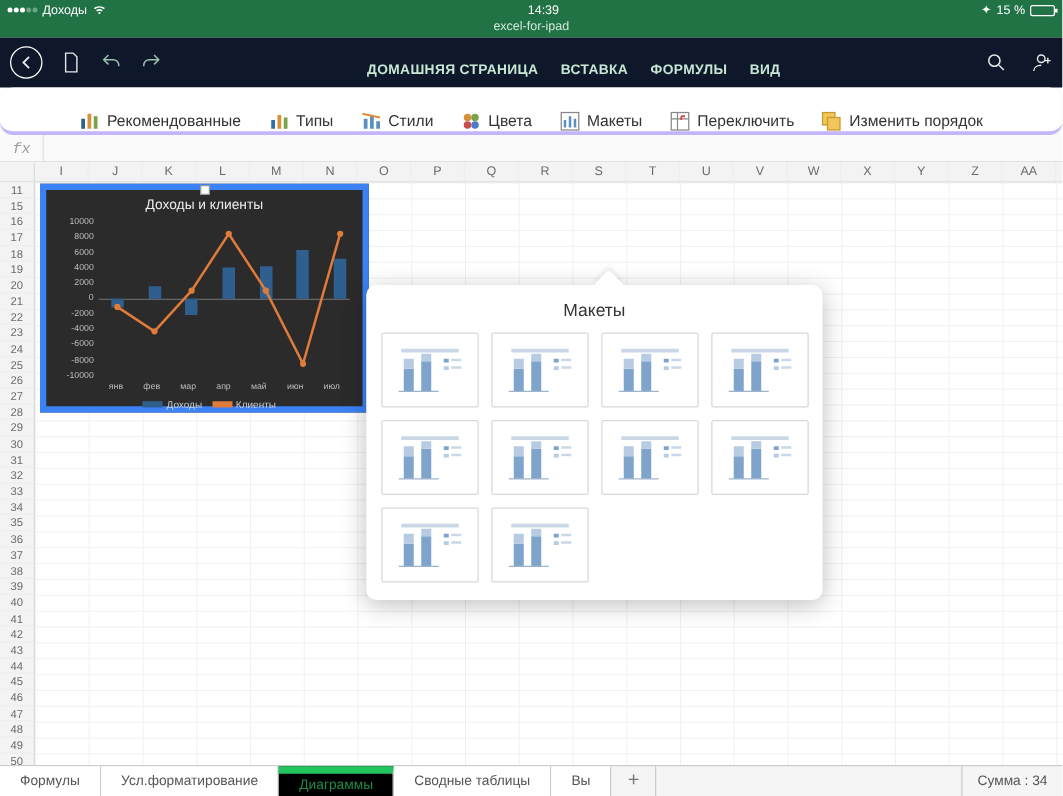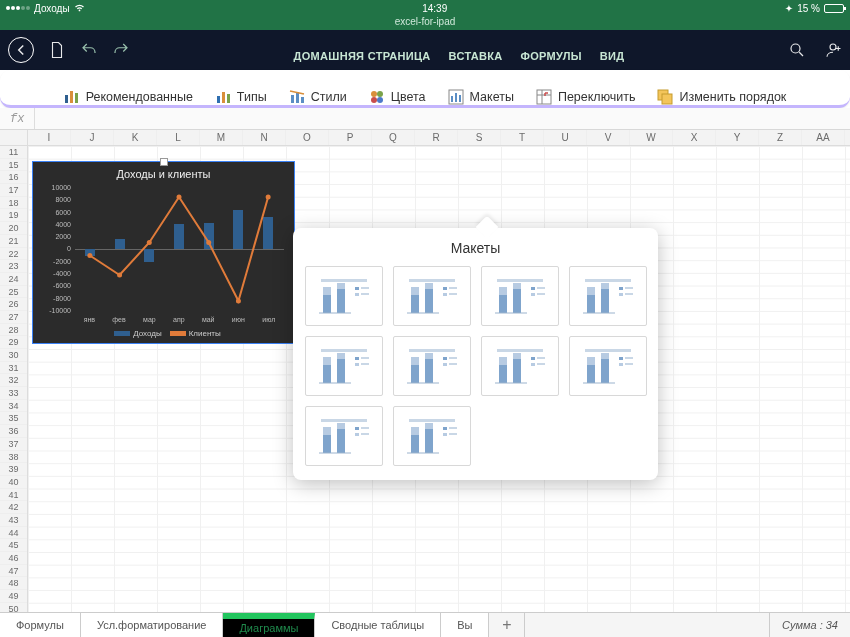--- a/index.html
+++ b/index.html
@@ -42,21 +42,21 @@
 .col-headers { display:flex; height:16px; background:#f3f3f3; border-bottom:1px solid #dcdcdc; font-size:10px; color:#6b6b6b; }
 .col-headers .corner{ width:28px; border-right:1px solid #dcdcdc; }
 .col-headers .ch { flex:0 0 43px; text-align:center; border-right:1px solid #eee; line-height:16px; }
 .rows { position:absolute; left:0; top:16px; bottom:0; width:28px; background:#f3f3f3; border-right:1px solid #dcdcdc; }
 .rows .rh { height:12.7px; font-size:9px; color:#6b6b6b; text-align:center; border-bottom:1px solid #eee; line-height:12.7px; }
 .grid-lines { position:absolute; left:28px; right:0; top:16px; bottom:0;
   background-image: linear-gradient(to right,#f0f0f0 1px,transparent 1px),linear-gradient(to bottom,#f0f0f0 1px,transparent 1px);
   background-size: 43px 12.7px; }
 
 
-.chart { position:absolute; left:32px; top:31px; width:263px; height:183px; background:#2b2b2b; border:1px solid #3b82f6; }
+.chart { position:absolute; left:32px; top:17px; width:263px; height:183px; background:#2b2b2b; border:5px solid #3b82f6; }
 .chart .handle { position:absolute; width:8px; height:8px; background:#fff; border:1px solid #999; }
 .chart-title { text-align:center; color:#eee; font-size:11px; padding:6px 0 2px; }
 .chart-body { position:relative; height:130px; margin:2px 10px 0 42px; }
 .ylabels { position:absolute; left:-38px; top:0; bottom:0; width:34px; display:flex; flex-direction:column; justify-content:space-between; font-size:7px; color:#bdbdbd; text-align:right; }
 .plot { position:absolute; inset:0; }
 .zero-line { position:absolute; left:0; right:0; height:1px; background:#666; }
 .bar { position:absolute; width:10px; background:#2f5f8f; }
 .linepath { stroke:#e07b3a; stroke-width:2; fill:none; }
 .linedot { fill:#e07b3a; }
 .xlabels { display:flex; justify-content:space-around; font-size:7px; color:#bdbdbd; margin:2px 10px 0 42px; }
@@ -70,21 +70,21 @@
 .layout-grid { display:grid; grid-template-columns:repeat(4,78px); gap:10px; padding:0 14px; justify-content:center; }
 .layout-item { height:60px; border:1px solid #d8d8d8; border-radius:2px; background:#fff; display:flex; align-items:center; justify-content:center; cursor:pointer; }
 .layout-item svg { display:block; }
 
 
 .sheet-bar { position:absolute; bottom:0; left:0; right:0; height:25px; background:#f5f5f5; border-top:1px solid #ccc; display:flex; align-items:stretch; font-size:11px; }
 .sheet-tab { padding:0 16px; border-right:1px solid #ccc; display:flex; align-items:center; color:#555; cursor:pointer; background:#fff; }
 .sheet-tab.active { color:#1f8a4c; border-top:6px solid #22c55e; background:#000000; }
 .sheet-tab.cut { min-width:22px; }
 .sheet-add { width:36px; display:flex; align-items:center; justify-content:center; color:#777; font-size:16px; border-right:1px solid #ccc; cursor:pointer; }
-.sheet-status { margin-left:auto; padding:0 12px; display:flex; align-items:center; color:#555; border-left:1px solid #ccc;font-style:italic; }
+.sheet-status { margin-left:auto; padding:0 12px; display:flex; align-items:center; color:#555; border-left:1px solid #ccc; }
 </style>
 </head>
 <body>
 
 <div class="status-bar">
   <div class="status-left">
     <span class="signal-dots">
         <span></span>
         <span></span>
         <span></span>

